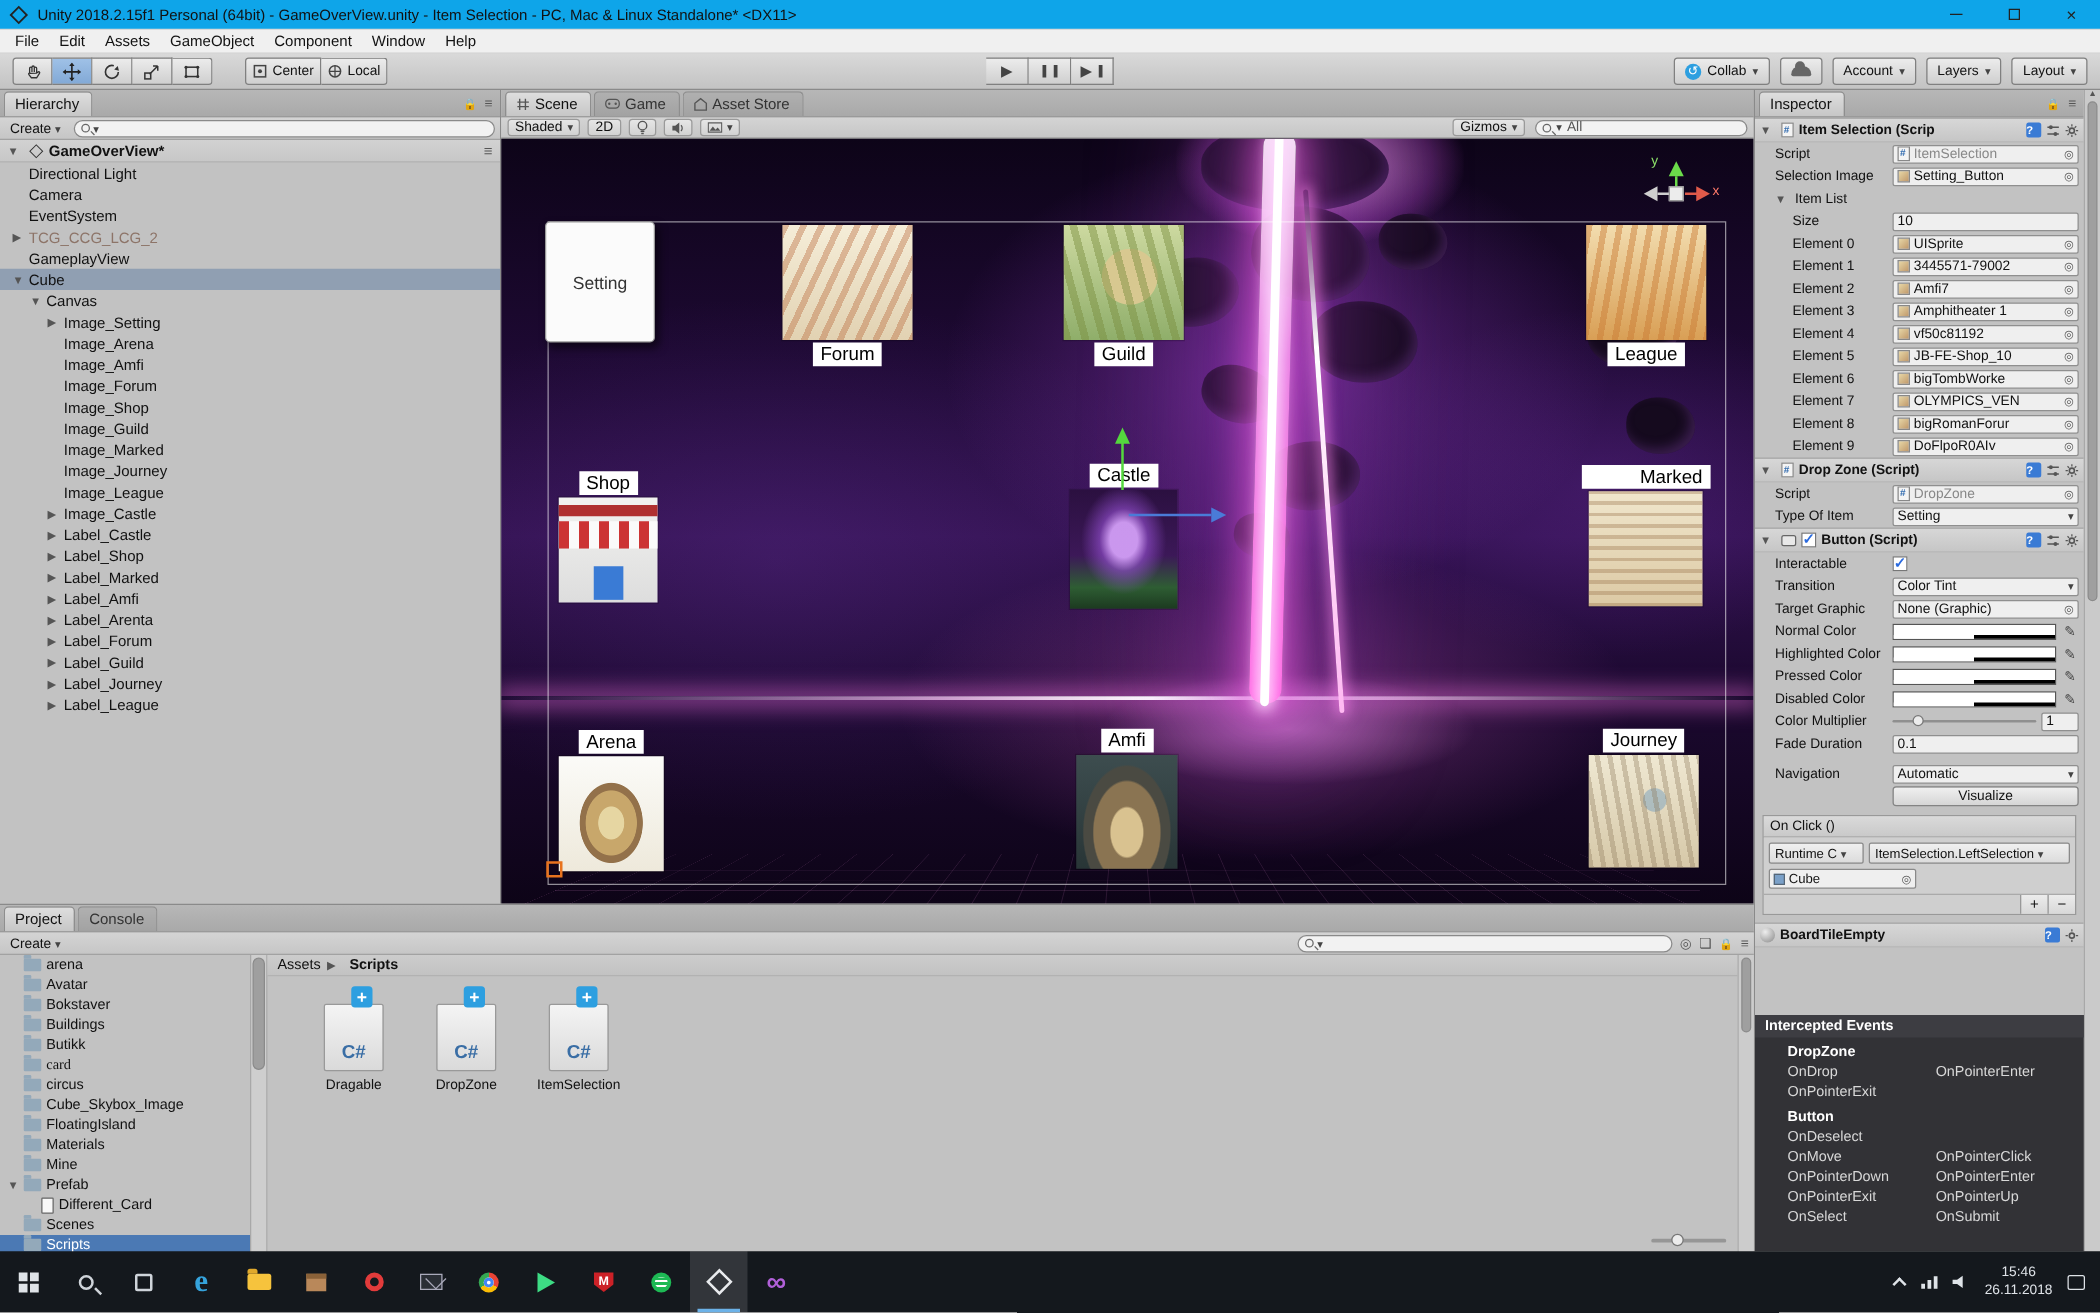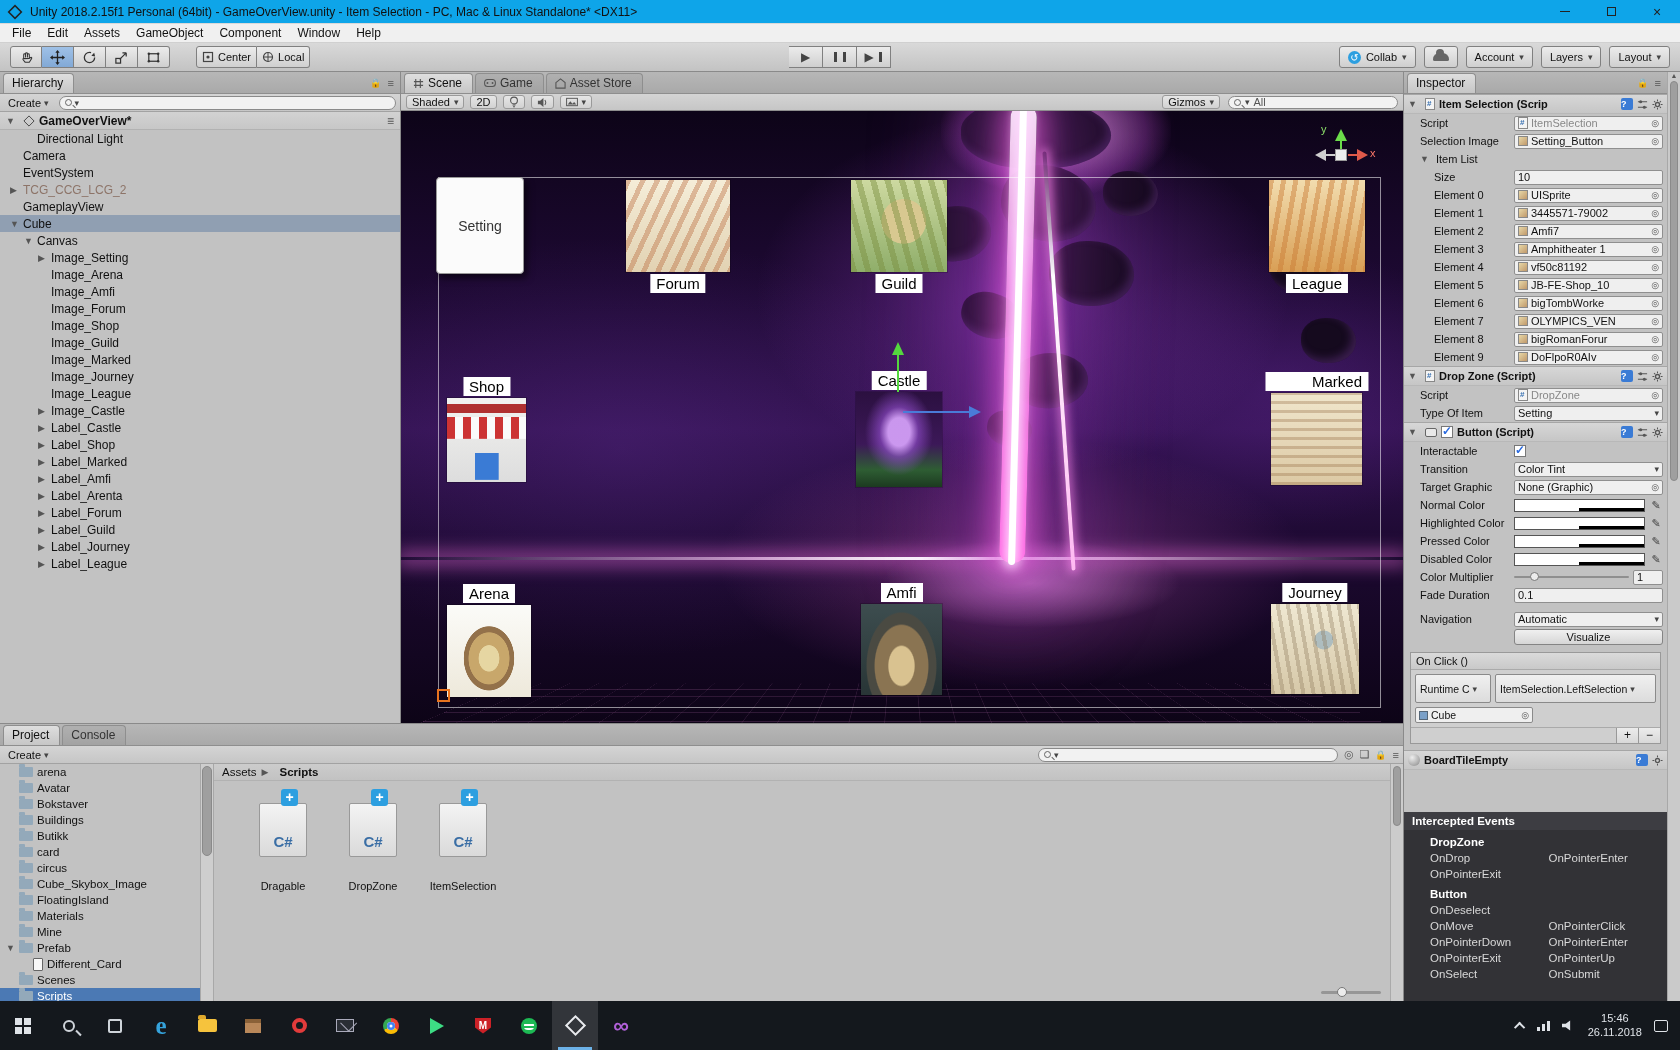--- a/index.html
+++ b/index.html
@@ -139,21 +139,21 @@
   .alpha-bar{position:absolute;left:0;right:0;bottom:0;height:3px;background:linear-gradient(90deg,#fff 0 50%,#000 50% 100%)}
   .eyedrop{width:14px;text-align:center;color:#444;font-size:11px;flex:none}
   .slider-track{flex:1;height:2px;background:#8f8f8f;border-radius:2px;position:relative}
   .slider-thumb{position:absolute;left:14%;top:-4px;width:9px;height:9px;border-radius:50%;background:#ececec;border:1px solid #777}
   .num-box{width:30px;flex:none}
   .vis-btn{flex:1;height:16px;border:1px solid #848484;border-radius:3px;background:linear-gradient(#f0f0f0,#d6d6d6);text-align:center;font-size:11px;line-height:15px}
   .onclick-box{margin:6px 6px 2px 6px;border:1px solid #999}
   .onclick-header{background:linear-gradient(#dadada,#c9c9c9);border-bottom:1px solid #aaa;padding:2px 5px;font-size:11px}
   .onclick-body{background:#cfcfcf;padding:4px}
   .oc-row{display:flex;gap:4px;margin-bottom:4px}
-  .oc-dd{height:29px;border:1px solid #8a8a8a;border-radius:2px;background:linear-gradient(#f0f0f0,#dcdcdc);display:flex;align-items:center;padding:0 4px;gap:3px;font-size:10.5px;overflow:hidden;white-space:nowrap}
+  .oc-dd{height:17px;border:1px solid #8a8a8a;border-radius:2px;background:linear-gradient(#f0f0f0,#dcdcdc);display:flex;align-items:center;padding:0 4px;gap:3px;font-size:10.5px;overflow:hidden;white-space:nowrap}
   .oc-dd.small{width:76px;flex:none}
   .oc-dd.flexy{flex:1}
   .oc-obj{width:118px;height:16px;border:1px solid #8a8a8a;border-radius:2px;background:#efefef;display:flex;align-items:center;gap:3px;padding:0 3px;font-size:10.5px}
   .cube-ic{width:9px;height:9px;background:#7aa0c8;border:1px solid #567;flex:none}
   .oc-footer{display:flex;justify-content:flex-end;background:#cfcfcf;border-top:1px solid #aaa}
   .oc-btn{width:22px;height:15px;border-left:1px solid #999;text-align:center;font-size:12px;line-height:14px;background:linear-gradient(#ececec,#d8d8d8)}
   .events-overlay{position:absolute;left:0;right:0;top:740px;bottom:0;background:rgba(44,44,48,.96);color:#e6e6e6;z-index:8}
   .events-title{background:#3d3d42;padding:3px 8px;font-weight:bold;font-size:11.5px;color:#fff}
   .ev-group{font-weight:bold;padding:6px 0 2px 26px;font-size:11.5px;color:#fff}
   .ev-row{display:flex;padding:2px 0 2px 26px}
@@ -169,21 +169,21 @@
   .cardic{width:10px;height:13px;background:#f8f8f8;border:1px solid #666;border-radius:1px;margin-right:4px;flex:none}
   .ptree-scroll{position:absolute;left:200px;top:0;width:14px;bottom:0;background:#cecece;border-left:1px solid #a8a8a8;border-right:1px solid #a8a8a8}
   .ptree-scroll .sb-thumb{height:90px;margin:2px 1px}
   .proj-content{position:absolute;left:214px;right:0;top:0;bottom:0}
   .crumbs{height:17px;display:flex;align-items:center;gap:5px;padding-left:8px;background:linear-gradient(#cccccc,#c2c2c2);border-bottom:1px solid #b2b2b2;font-size:11.5px}
   .proj-grid{display:flex;gap:24px;padding:22px 0 0 36px}
   .proj-item{width:66px;display:flex;flex-direction:column;align-items:center}
   .cs-icon{width:48px;height:54px;background:linear-gradient(#f4f4f4,#dadada);border:1px solid #999;border-radius:2px;position:relative;display:flex;align-items:flex-end;justify-content:center;padding-bottom:6px}
   .cs-icon::after{content:"C#";color:#3a6ea5;font-weight:bold;font-size:15px}
   .plus-badge{position:absolute;top:-15px;right:8px;width:17px;height:17px;background:#2d9fe0;color:#fff;font-size:14px;line-height:16px;text-align:center;border-radius:3px;font-weight:bold}
-  .proj-label{margin-top:23px;font-size:11px;text-align:center;white-space:nowrap}
+  .proj-label{margin-top:5px;font-size:11px;text-align:center;white-space:nowrap}
   .size-slider{position:absolute;right:22px;bottom:8px;width:60px;height:3px;background:#969696;border-radius:2px}
   .size-thumb{position:absolute;left:16px;top:-4px;width:10px;height:10px;border-radius:50%;background:#ececec;border:1px solid #777}
   .proj-right-scroll{position:absolute;right:0;top:0;width:13px;bottom:0;background:#cccccc;border-left:1px solid #aaa}
   .proj-right-scroll .sb-thumb{height:60px}
   
   .taskbar{position:absolute;left:0;top:1001px;width:1680px;height:49px;background:var(--taskbar-bg,#14181d);display:flex;align-items:stretch;z-index:20}
   .tb-slot{width:46px;display:flex;align-items:center;justify-content:center;position:relative}
   .tb-slot.active{background:rgba(255,255,255,.13)}
   .tb-slot.active::after{content:"";position:absolute;left:6px;right:6px;bottom:0;height:3px;background:#6cb2e8}
   .tb-ic{display:flex;align-items:center;justify-content:center}
@@ -347,21 +347,21 @@
         <span class="caret">▾</span>
     </div>
   </div>
   <div class="scene-row">
     <span class="tri">▼</span>
     <span class="u-cube"></span>
     <span>GameOverView*</span>
     <span class="menu-ic">≡</span>
   </div>
   <div class="tree" id="hier-tree">
-      <div class="tree-row" style="padding-left: 24px; text-align: right;">
+      <div class="tree-row" style="padding-left: 10px; text-align: right;">
         <span class="tri"></span>
         <span class="tl">Directional Light</span>
       </div>
       <div class="tree-row" style="padding-left: 10px;">
         <span class="tri"></span>
         <span class="tl">Camera</span>
       </div>
       <div class="tree-row" style="padding-left: 10px;">
         <span class="tri"></span>
         <span class="tl">EventSystem</span>
@@ -979,21 +979,21 @@
         <div class="ptree-row" style="padding-left: 6px;">
           <span class="tri"></span>
           <span class="fold"></span>
           <span>Buildings</span>
         </div>
         <div class="ptree-row" style="padding-left: 6px;">
           <span class="tri"></span>
           <span class="fold"></span>
           <span>Butikk</span>
         </div>
-        <div class="ptree-row" style="padding-left: 6px;">
+        <div class="ptree-row" style="padding-left: 6px; font-family: Liberation Serif, serif;">
           <span class="tri"></span>
           <span class="fold"></span>
           <span>card</span>
         </div>
         <div class="ptree-row" style="padding-left: 6px;">
           <span class="tri"></span>
           <span class="fold"></span>
           <span>circus</span>
         </div>
         <div class="ptree-row" style="padding-left: 6px;">

